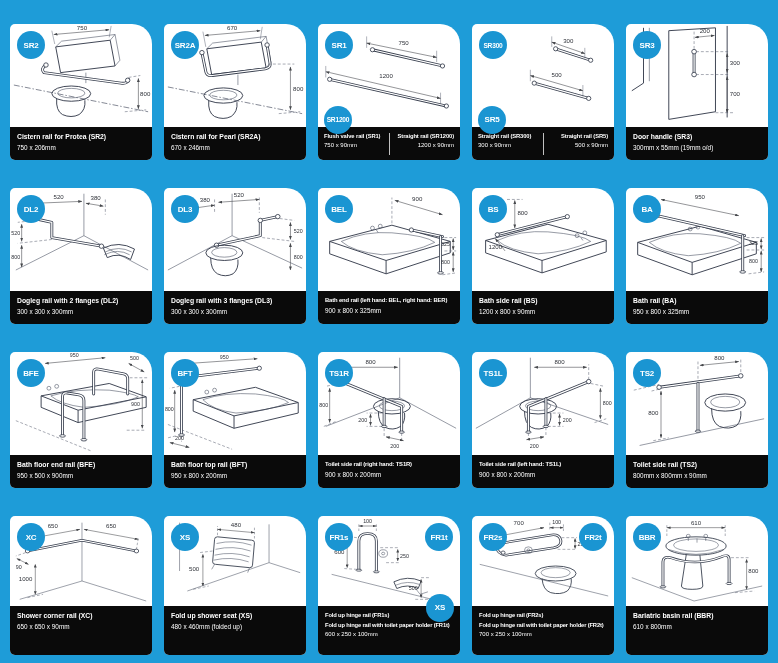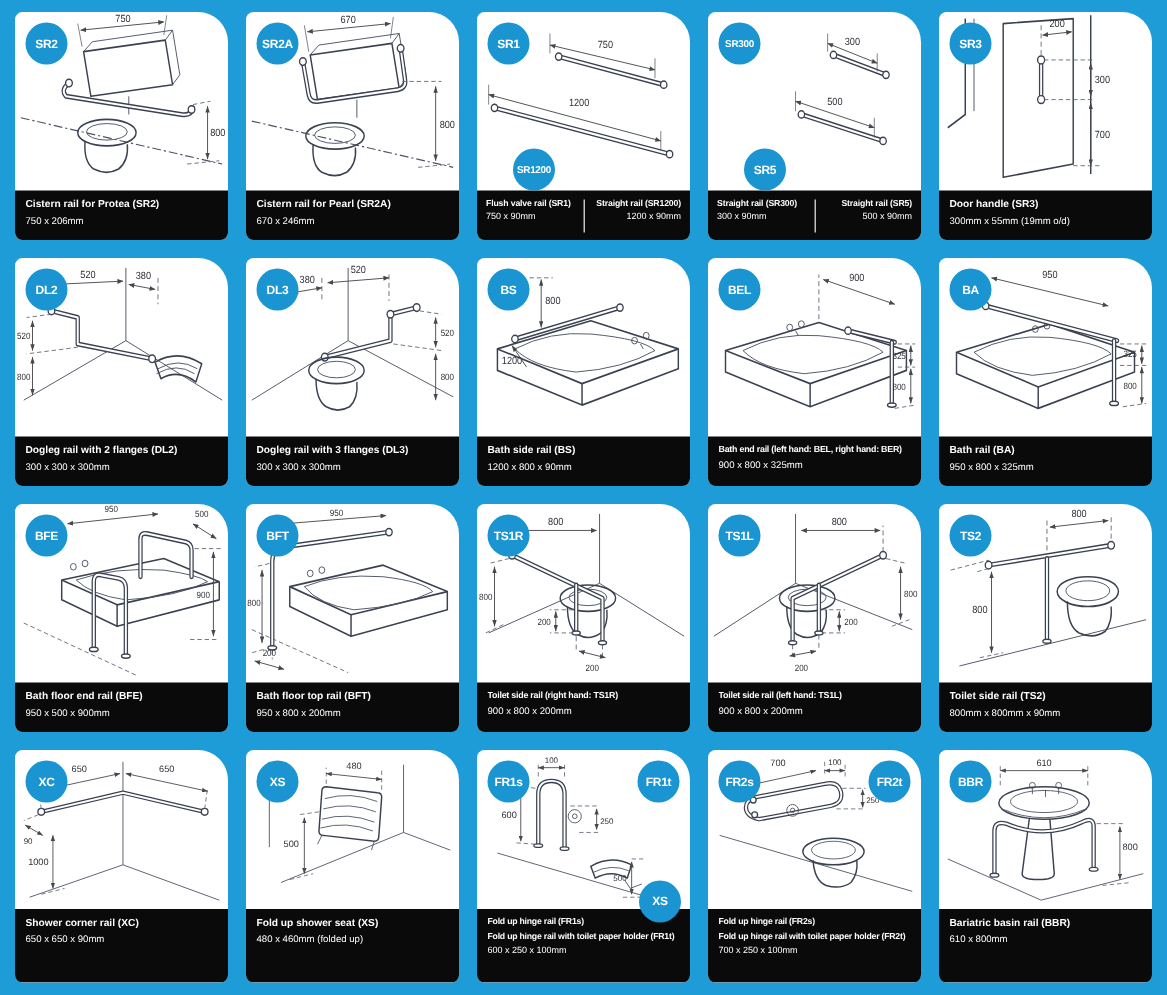--- a/index.html
+++ b/index.html
@@ -10,32 +10,32 @@
   }
   .grid{
     box-sizing:border-box;width:778px;height:663px;
     display:grid;grid-template-columns:repeat(5,142px);
     grid-template-rows:152px 152px 152px 155px;
     column-gap:12px;row-gap:12px;padding:8px 10px;
     justify-content:space-between;
   }
   .card{
     position:relative;background:#fff;border-radius:5px 20px 5px 5px;
-    overflow:hidden;display:flex;flex-direction:column;
+    overflow:hidden;display:flex;flex-direction:column;margin-top:16px;
   }
   .diag{display:block;width:100%;flex:1 1 auto;min-height:0}
   .badge{
     position:absolute;width:28px;height:28px;border-radius:50%;
     background:#1A95D2;color:#fff;font-weight:bold;font-size:8px;
     display:flex;align-items:center;justify-content:center;
     letter-spacing:-0.2px;z-index:2;
   }
   .b-tl{top:7px;left:7px}
   .b-tr{top:7px;right:7px}
-  .b-ml{top:60%;left:24px}
+  .b-ml{top:60%;left:6px}
   .b-mr{top:56%;right:6px}
   .badge.sm{font-size:6.6px}
   .cap{
     background:#0A0A0A;color:#fff;padding:5px 7px 4px;
     min-height:33px;box-sizing:border-box;
     display:flex;flex-direction:column;gap:1px;flex:0 0 auto;
   }
   .cap-tall{min-height:49px}
   .cap-t{font-size:6.8px;font-weight:bold;line-height:1.5;white-space:nowrap;overflow:hidden}
   .cap-s{font-size:6.4px;line-height:1.5;white-space:nowrap}
@@ -311,51 +311,20 @@
         <text x="138" y="74" class="t5">800</text>
       </g>
     </svg>
     <div class="cap">
       <div class="cap-t">Dogleg rail with 3 flanges (DL3)</div>
       <div class="cap-s">300 x 300 x 300mm</div>
     </div>
   </div>
 
   <div class="card">
-    <span class="badge b-tl">BS</span>
-    <svg class="diag" viewBox="0 0 146 108" preserveAspectRatio="none">
-      <g>
-        <path class="ln" d="M14,55 L78,38 L138,55 L72,76 Z"></path>
-        <path class="ln" d="M14,55 L14,68 L72,89 L72,76 M138,55 L138,67 L72,89"></path>
-        <path class="thin" d="M26,55 Q50,44 78,46 Q114,49 122,56 Q100,67 68,69 Q38,66 26,55 Z"></path>
-        <circle class="thin" cx="108" cy="50" r="2"></circle>
-          <circle class="thin" cx="116" cy="47" r="2"></circle>
-        <path class="thin" d="M112,52 L114,55"></path>
-      </g>
-      <g>
-        <path class="rail" d="M26,49 L98,30"></path>
-          <path class="railw" d="M26,49 L98,30"></path>
-        <circle class="fl" cx="26" cy="49" r="2.2"></circle>
-          <circle class="fl" cx="98" cy="30" r="2.2"></circle>
-      </g>
-      <g>
-        <path class="dash" d="M36,12 L52,12"></path>
-        <line class="dim" x1="44" y1="13" x2="44" y2="42"></line>
-        <text x="52" y="28">800</text>
-        <text x="24" y="64">1200</text>
-        <line class="dima" x1="34" y1="66" x2="24" y2="53"></line>
-      </g>
-    </svg>
-    <div class="cap">
-      <div class="cap-t">Bath side rail (BS)</div>
-      <div class="cap-s">1200 x 800 x 90mm</div>
-    </div>
-  </div>
-
-  <div class="card">
     <span class="badge b-tl">BEL</span>
     <svg class="diag" viewBox="0 0 146 108" preserveAspectRatio="none">
       <g>
         <path class="ln" d="M12,56 L76,39 L136,56 L70,76 Z"></path>
         <path class="ln" d="M12,56 L12,69 L70,90 L70,76 M136,56 L136,68 L70,90"></path>
         <path class="thin" d="M24,56 Q48,45 76,47 Q112,50 120,57 Q98,68 66,70 Q36,67 24,56 Z"></path>
         <circle class="thin" cx="56" cy="42" r="2"></circle>
           <circle class="thin" cx="64" cy="40" r="2"></circle>
         <path class="thin" d="M60,44 L62,47"></path>
       </g>
@@ -374,20 +343,51 @@
         <path class="dash" d="M130,52 L142,52 M130,66 L142,66 M128,91 L142,89"></path>
         <line class="dim" x1="139" y1="53" x2="139" y2="65"></line>
         <text x="131" y="61" class="t5">325</text>
         <line class="dim" x1="139" y1="67" x2="139" y2="88"></line>
         <text x="131" y="80" class="t5">800</text>
       </g>
     </svg>
     <div class="cap tight">
       <div class="cap-t">Bath end rail (left hand: BEL, right hand: BER)</div>
       <div class="cap-s">900 x 800 x 325mm</div>
+    </div>
+  </div>
+
+  <div class="card">
+    <span class="badge b-tl">BS</span>
+    <svg class="diag" viewBox="0 0 146 108" preserveAspectRatio="none">
+      <g>
+        <path class="ln" d="M14,55 L78,38 L138,55 L72,76 Z"></path>
+        <path class="ln" d="M14,55 L14,68 L72,89 L72,76 M138,55 L138,67 L72,89"></path>
+        <path class="thin" d="M26,55 Q50,44 78,46 Q114,49 122,56 Q100,67 68,69 Q38,66 26,55 Z"></path>
+        <circle class="thin" cx="108" cy="50" r="2"></circle>
+          <circle class="thin" cx="116" cy="47" r="2"></circle>
+        <path class="thin" d="M112,52 L114,55"></path>
+      </g>
+      <g>
+        <path class="rail" d="M26,49 L98,30"></path>
+          <path class="railw" d="M26,49 L98,30"></path>
+        <circle class="fl" cx="26" cy="49" r="2.2"></circle>
+          <circle class="fl" cx="98" cy="30" r="2.2"></circle>
+      </g>
+      <g>
+        <path class="dash" d="M36,12 L52,12"></path>
+        <line class="dim" x1="44" y1="13" x2="44" y2="42"></line>
+        <text x="52" y="28">800</text>
+        <text x="24" y="64">1200</text>
+        <line class="dima" x1="34" y1="66" x2="24" y2="53"></line>
+      </g>
+    </svg>
+    <div class="cap">
+      <div class="cap-t">Bath side rail (BS)</div>
+      <div class="cap-s">1200 x 800 x 90mm</div>
     </div>
   </div>
 
   <div class="card">
     <span class="badge b-tl">BA</span>
     <svg class="diag" viewBox="0 0 146 108" preserveAspectRatio="none">
       <g>
         <path class="ln" d="M12,57 L76,40 L134,57 L68,78 Z"></path>
         <path class="ln" d="M12,57 L12,70 L68,91 L68,78 M134,57 L134,69 L68,91"></path>
         <path class="thin" d="M24,57 Q48,46 76,48 Q110,51 118,58 Q96,69 64,71 Q36,68 24,57 Z"></path>

